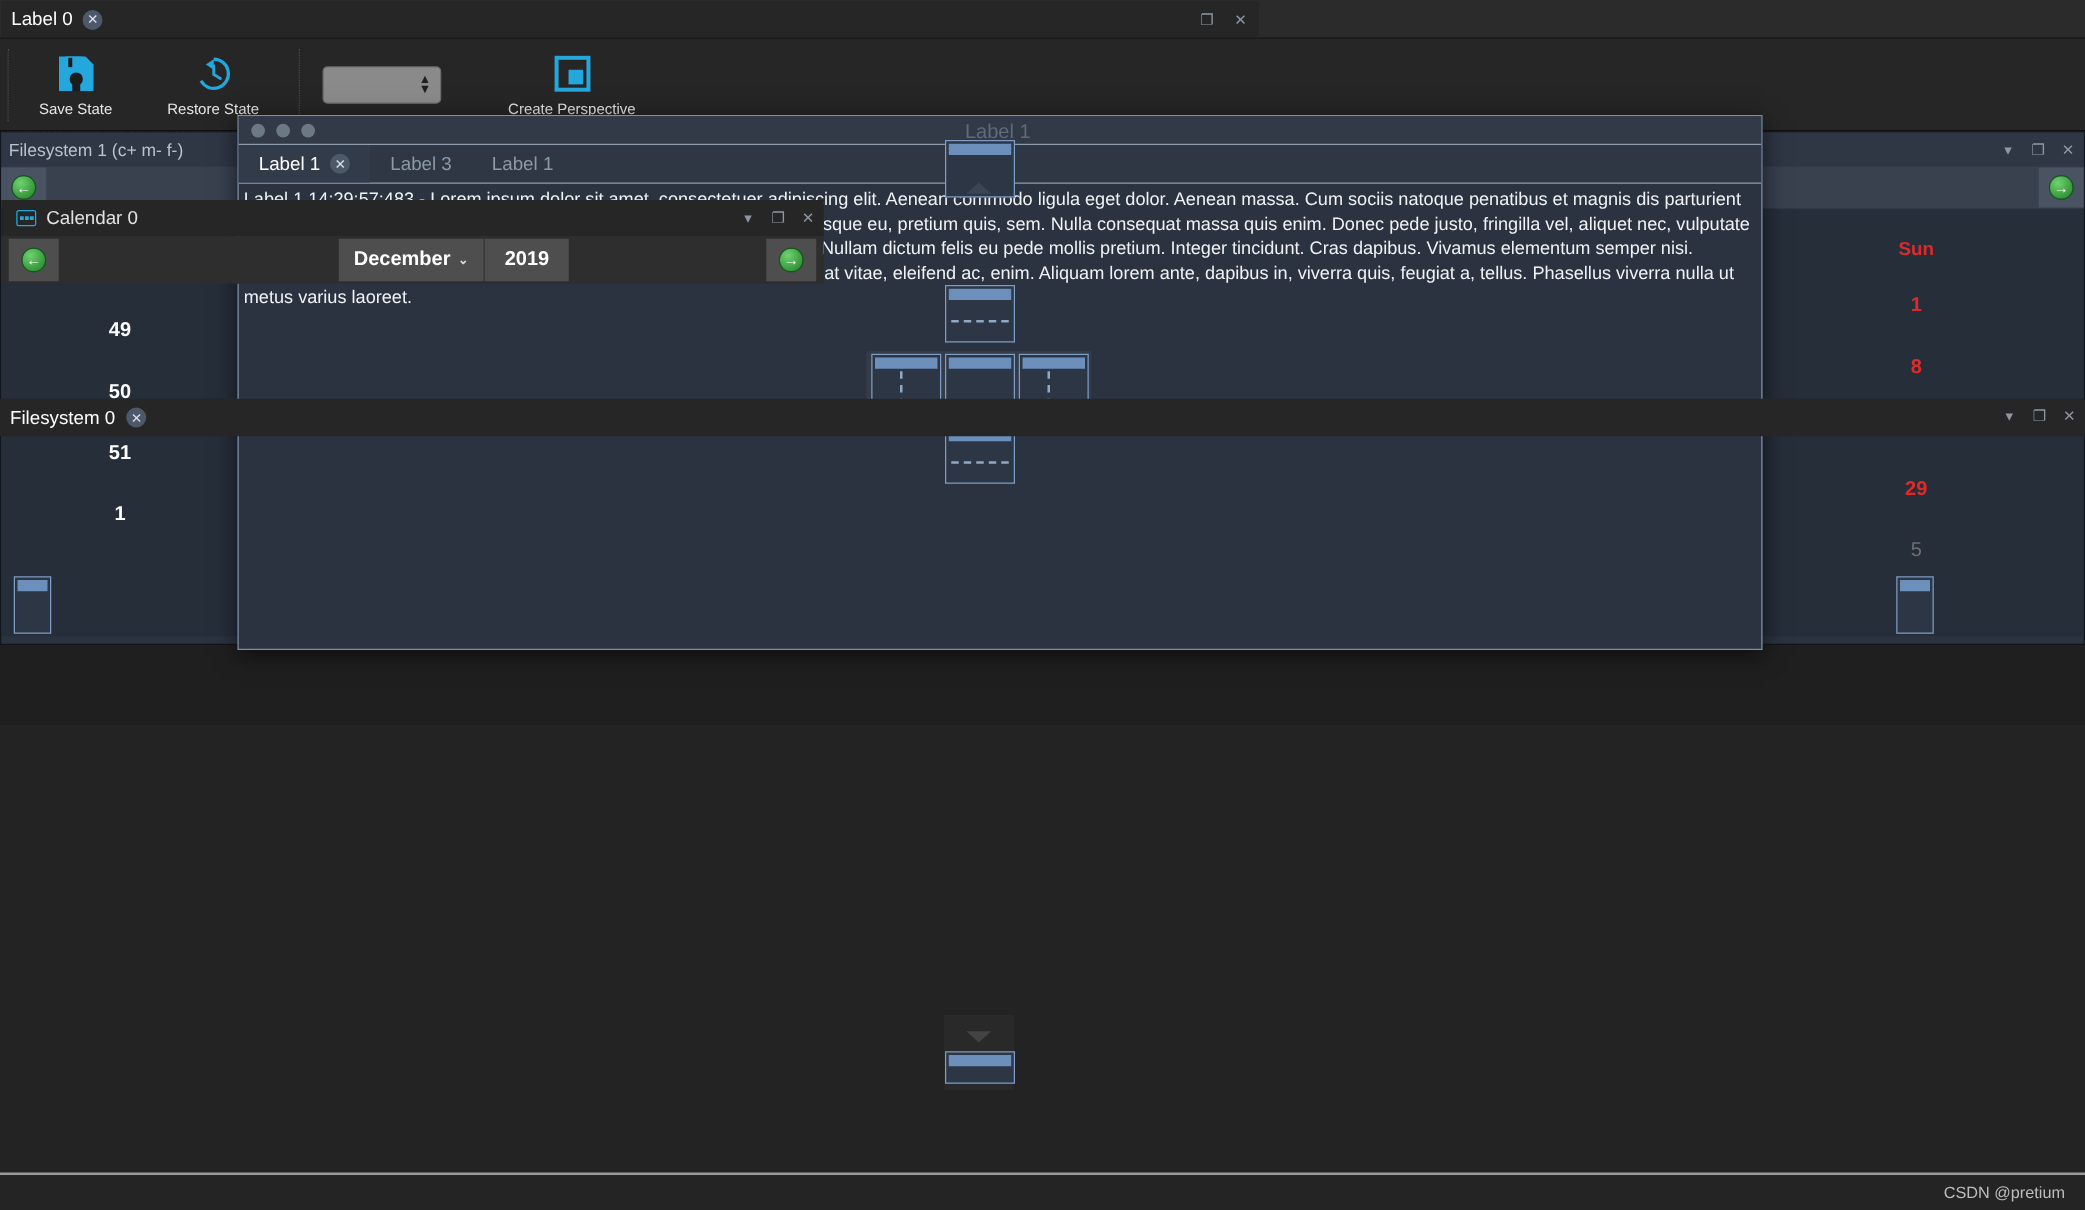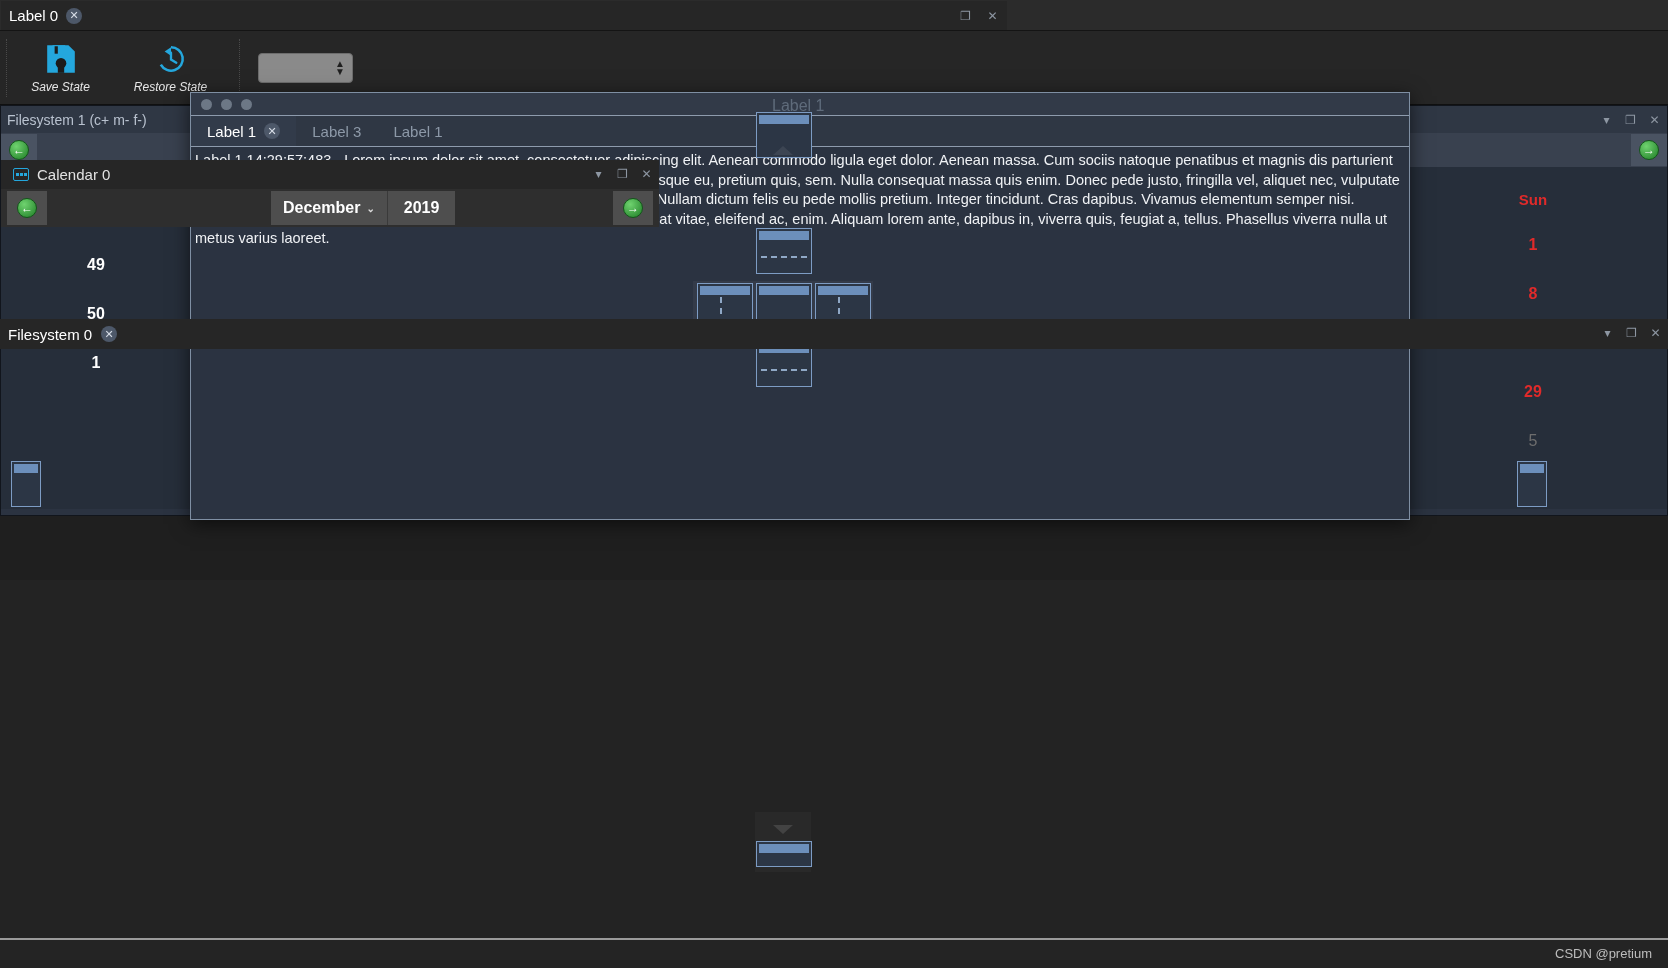--- a/index.html
+++ b/index.html
@@ -16,21 +16,21 @@
   .win-title{ position:absolute; left:0; right:0; text-align:center;
     font-size:15px; color:#e3e3e3; }
 
   
   .toolbar{ position:absolute; left:0; top:31px; width:1668px; height:74px;
     background:#262626; border-bottom:1px solid #101010;
     display:flex; align-items:center; }
   .tb-sep{ width:1px; height:58px; border-left:1px dotted #4a4a4a; margin:0 6px; }
   .tb-btn{ width:95px; height:66px; display:flex; flex-direction:column;
     align-items:center; justify-content:center; gap:4px; cursor:pointer; }
-  .tb-btn .lbl{ font-size:12px; color:#e6e6e6; white-space:nowrap;font-style:italic; }
+  .tb-btn .lbl{ font-size:12px; color:#e6e6e6; white-space:nowrap; }
   .tb-btn.wide{ width:125px; }
   .tb-icon{ width:34px; height:34px; display:block; }
   .spin{ width:95px; height:30px; background:#8a8a8a; border:1px solid #6d6d6d;
     border-radius:4px; margin-left:12px; position:relative; cursor:pointer; }
   .spin .arrows{ position:absolute; right:7px; top:50%; transform:translateY(-50%);
     font-size:10px; line-height:8px; color:#1f1f1f; text-align:center; }
 
   
   .panel{ position:absolute; background:#2b3341; border:1px solid #11151c; }
   .panel-title{ height:27px; background:#2f3744; display:flex; align-items:center;
@@ -209,38 +209,46 @@
     </div>
 
     <div class="tb-sep"></div>
 
     <div class="spin">
       <div class="arrows">▲<br>▼</div>
     </div>
 
     <div style="width:42px"></div>
 
+    <div class="tb-btn wide">
+      <svg class="tb-icon" viewBox="0 0 32 32">
+        <rect x="4" y="4" width="24" height="24" fill="none" stroke="#24a7dd" stroke-width="3"></rect>
+        <rect x="13" y="13" width="11" height="11" fill="#24a7dd"></rect>
+      </svg>
+      <span class="lbl">Create Perspective</span>
+    </div>
 
 
   </div>
 
   <div class="panel" id="leftPanel">
     <div class="panel-title">
       <span>Filesystem 1 (c+ m- f-)</span>
     </div>
     <div class="cal-nav">
       <div class="nav-btn">
         <span class="nav-circ">←</span>
       </div>
     </div>
     <div class="leftbody">
       <div class="weeks">
         <div class="week-num">48</div>
         <div class="week-num">49</div>
         <div class="week-num">50</div>
+        <div class="week-num">51</div>
         <div class="week-num">1</div>
       </div>
     </div>
 
     <div class="dk" style="left:10px; top:355px; width:30px; height:46px;">
       <div class="cap"></div>
     </div>
   </div>
 
   <div class="panel" id="rightPanel">

